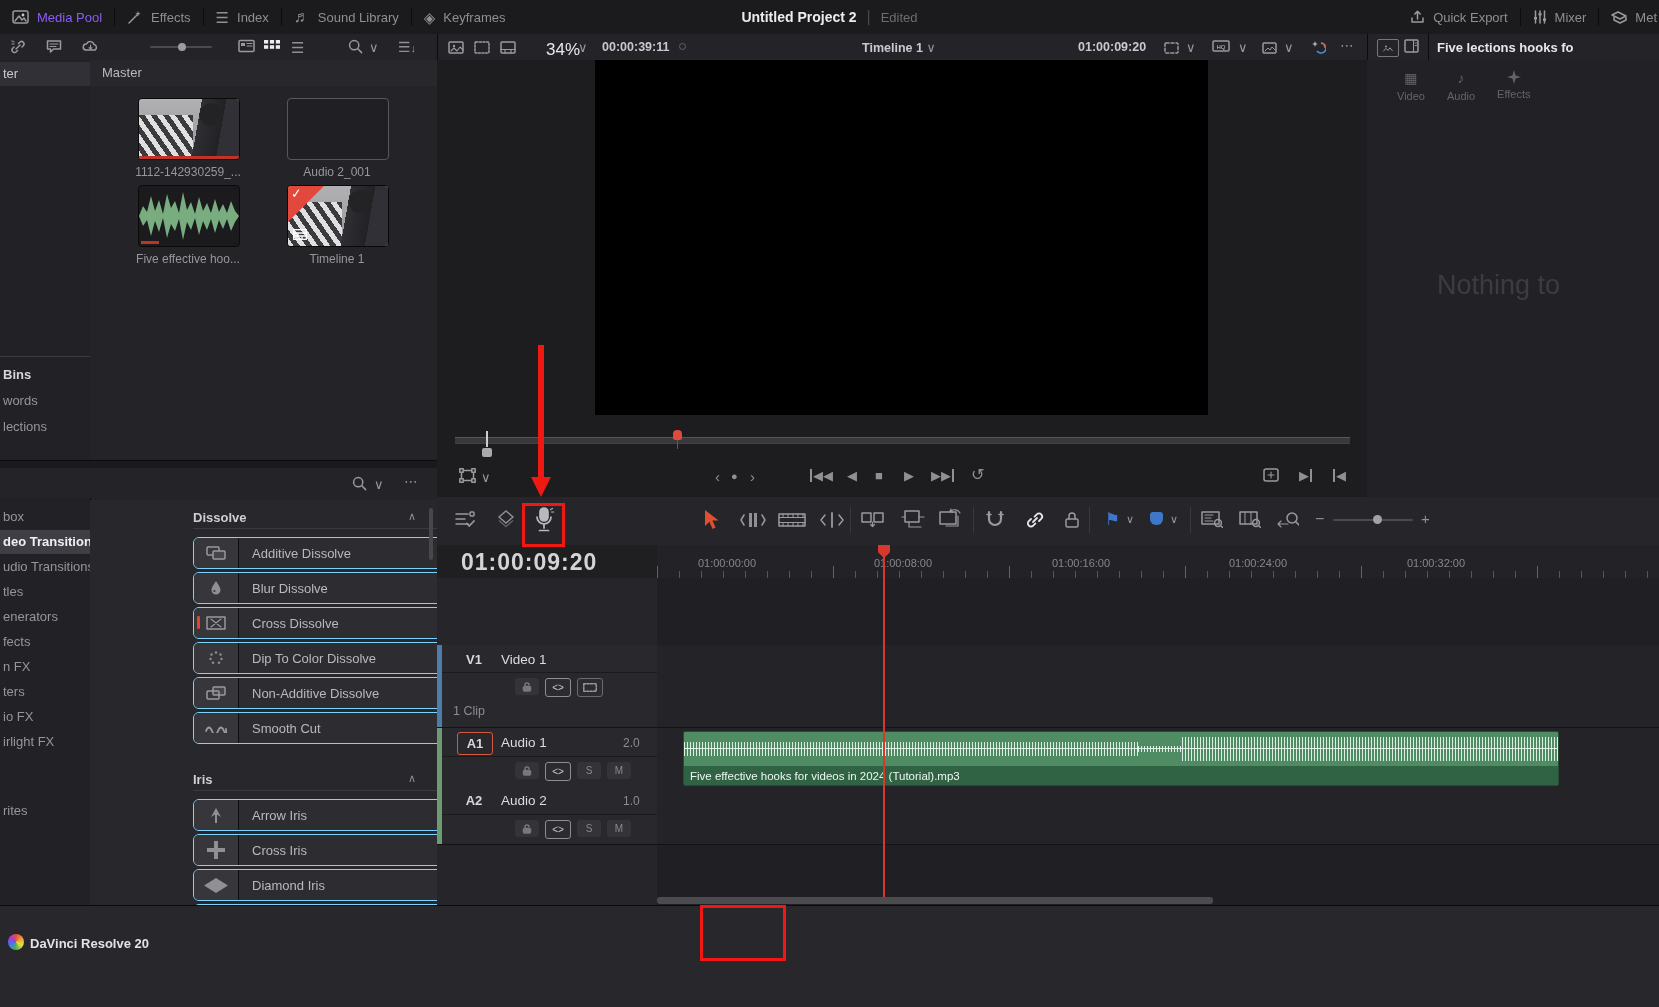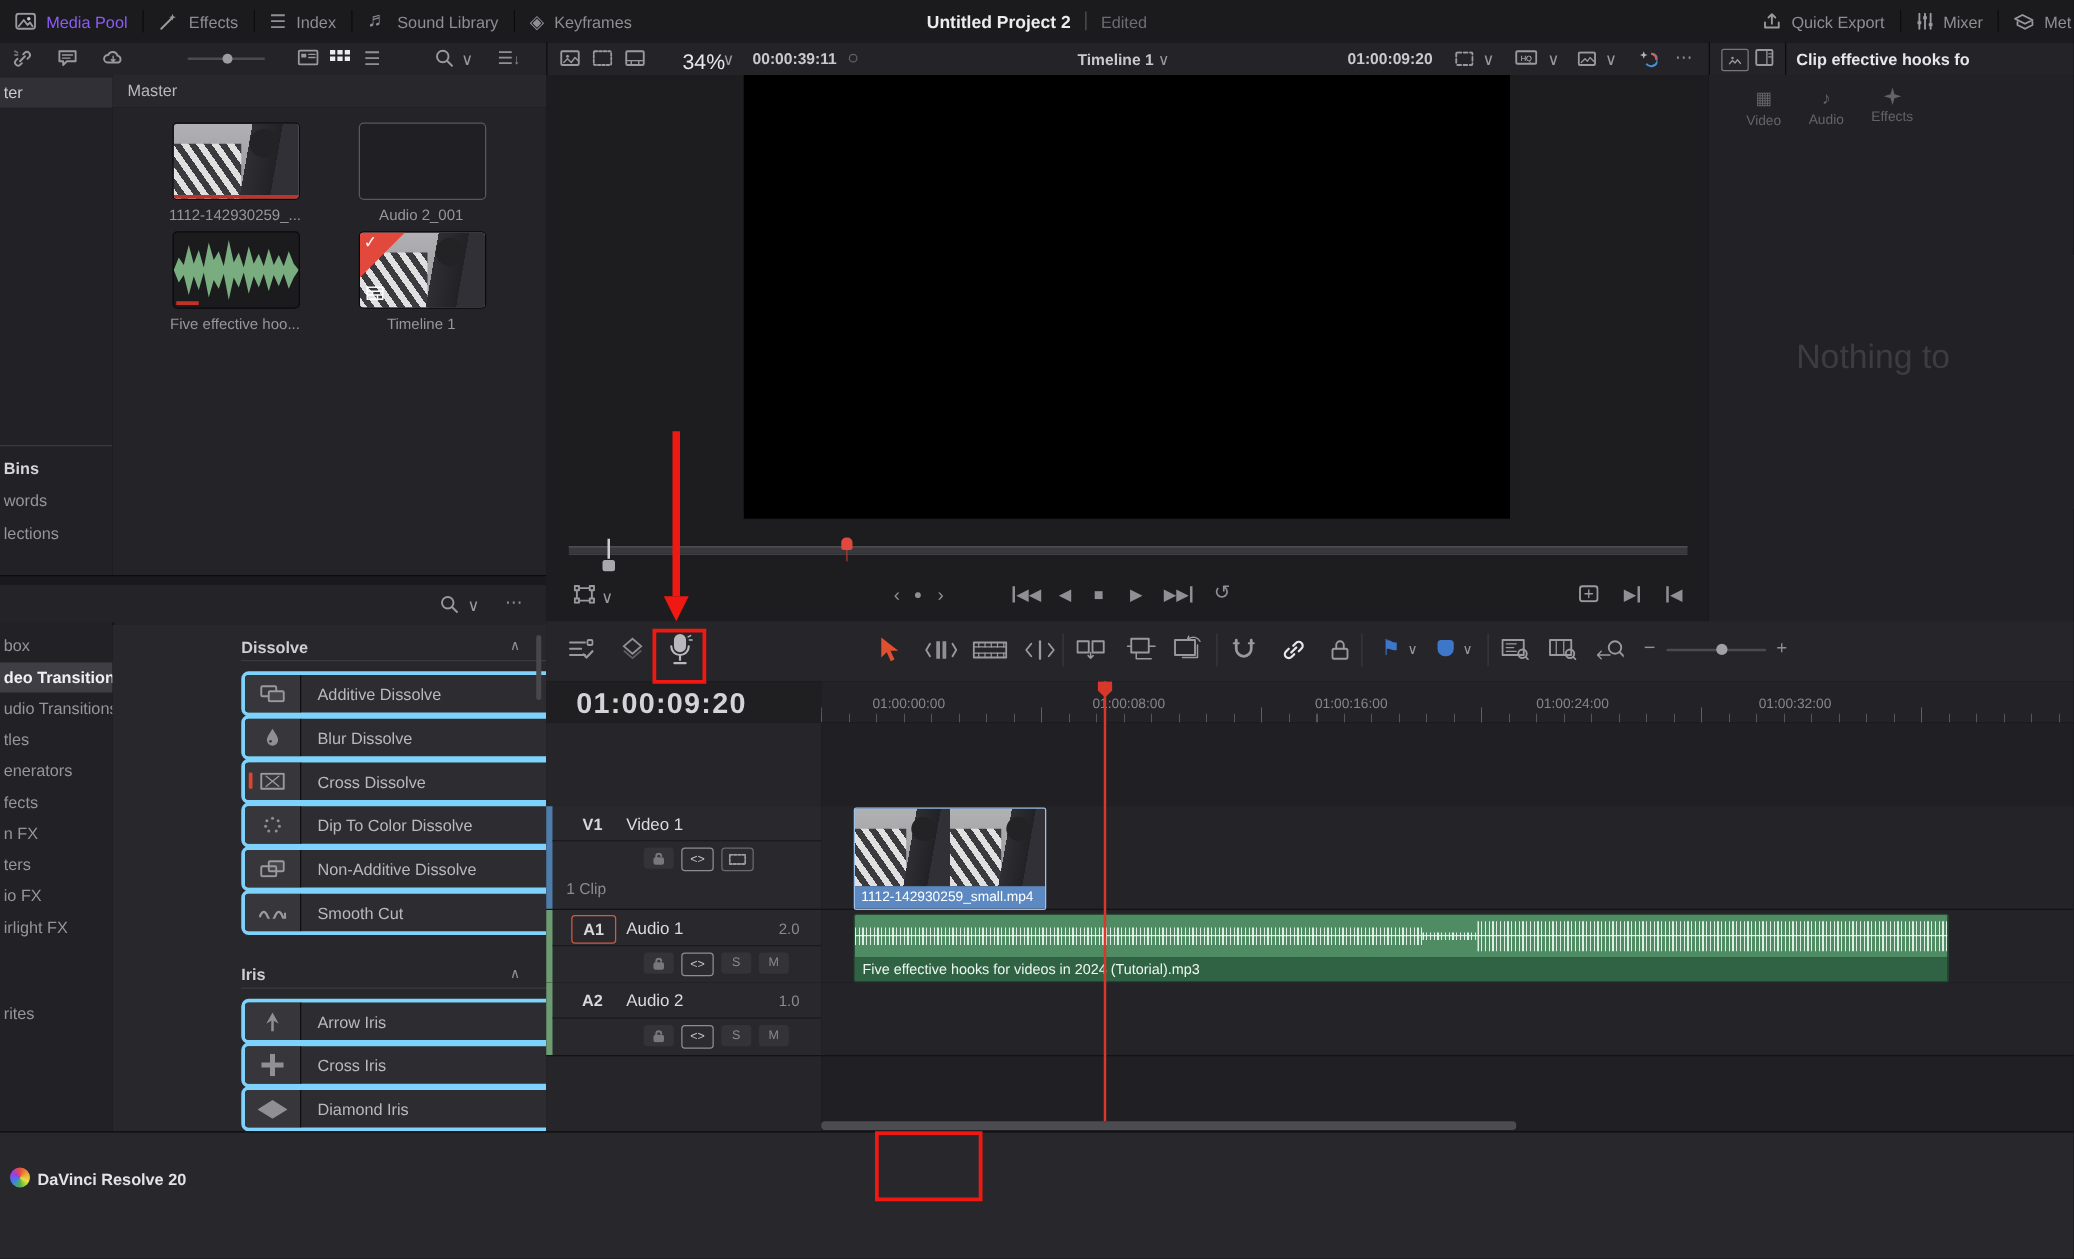--- a/index.html
+++ b/index.html
@@ -21,21 +21,21 @@
     background:
       radial-gradient(circle at 72% 26%, #232326 0 13%, transparent 14%),
       linear-gradient(100deg, transparent 57%, #2e2e33 57%, #222226 79%, #303036 79%),
       repeating-linear-gradient(55deg, #e0e0e1 0 5px, #3a3a3f 5px 10px),
       linear-gradient(#b1b1b4,#96969a);
     background-repeat:no-repeat,no-repeat,no-repeat,no-repeat;
     background-size:100% 100%,100% 100%,54% 74%,100% 100%;
     background-position:0 0,0 0,0 100%,0 0;}
   .thumblabel{position:absolute;width:140px;text-align:center;font-size:12px;color:#97979b;white-space:nowrap;overflow:hidden;}
   
-  .titem{position:absolute;left:103px;width:315px;height:30px;background:#2d2d31;border:3px solid #7dd3fc;
+  .titem{position:absolute;left:103px;width:315px;height:30px;background:#2d2d31;border:1px solid #7dd3fc;
          border-radius:6px;display:flex;align-items:center;overflow:hidden;}
   .ticon{width:44px;height:100%;background:#36363b;border-right:1px solid #0f0f11;display:flex;align-items:center;justify-content:center;position:relative;color:#9a9a9e;}
   .tlabel{font-size:13px;color:#b9b9bd;padding-left:13px;}
   .sechead{position:absolute;left:103px;font-size:13px;font-weight:bold;color:#cfcfd3;}
   .secline{position:absolute;left:103px;width:315px;height:1px;background:#3a3a3f;}
   .chev{color:#8f8f94;font-size:11px;}
   
   .sbrow{position:absolute;left:0;width:90px;height:24px;line-height:24px;font-size:13px;color:#95959a;padding-left:3px;box-sizing:border-box;white-space:nowrap;overflow:hidden;}
   .sbrow.active{background:#3e3e44;color:#f0f0f3;}
   
@@ -209,21 +209,21 @@
           <circle cx="4" cy="3.4" r="1" fill="#9a9a9e" stroke="none"></circle>
           <path d="M1.6 8l2.4-2.6 2 2 2-2.6 2.4 3" stroke-width="1"></path>
         </svg>
       </span>
     <span class="abs" style="left:1404px;top:5px;"><svg class="i" width="15" height="14" viewBox="0 0 15 14">
           <rect x="1" y="1" width="13" height="12" rx="1"></rect>
           <path d="M9.5 1v12" stroke-width="1"></path>
           <path d="M11 4h2M11 6.5h2" stroke-width="0.9"></path>
         </svg></span>
     <div class="vdiv abs" style="left:1428px;top:0;height:26px;"></div>
-    <span class="abs" style="left:1437px;top:6px;font-size:13px;font-weight:bold;color:#e7e7ea;white-space:nowrap;">Clip effective hooks fo</span>
+    <span class="abs" style="left:1437px;top:6px;font-size:13px;font-weight:bold;color:#e7e7ea;white-space:nowrap;">Five lections hooks fo</span>
   </div>
 
   <div class="abs" style="left:0;top:60px;width:437px;height:845px;background:#242428;">
 
     <div class="abs" style="left:0;top:0;width:90px;height:400px;background:#222226;border-right:1px solid #0e0e10;">
       <div class="sbrow" style="top:2px;background:#303036;color:#cacace;">ter</div>
       <div class="abs" style="left:0;top:296px;width:90px;height:1px;background:#3a3a3f;"></div>
       <div class="sbrow" style="top:303px;font-weight:bold;color:#d6d6d9;">Bins</div>
       <div class="sbrow" style="top:329px;">words</div>
       <div class="sbrow" style="top:355px;">lections</div>
@@ -593,29 +593,20 @@
       <span class="abs tbtn" style="left:140px;top:33px;border:1px solid #6a6a6f;background:#2c2c30;">
           <svg class="i" width="14" height="9" viewBox="0 0 14 9" style="stroke:#9a9a9e;">
             <rect x="0.8" y="0.8" width="12.4" height="7.4" stroke-dasharray="2 1.4"></rect>
           </svg>
         </span>
       <span class="abs" style="left:16px;top:59px;font-size:12.5px;color:#8b8b90;">1 Clip</span>
     </div>
 
     <div class="abs" style="left:220px;top:148px;width:1002px;height:82px;background:#242428;border-bottom:1px solid #131316;"></div>
 
-    <div class="abs" style="left:246px;top:149px;width:152px;height:80px;border:1px solid #9ac2ea;border-radius:2px;overflow:hidden;background:#2c2c30;">
-      <div style="display:flex;width:100%;height:62px;">
-        <div class="scene" style="width:76px;height:62px;"></div>
-        <div class="scene" style="width:76px;height:62px;"></div>
-      </div>
-      <div class="abs" style="left:0;bottom:0;width:100%;height:18px;background:#5d89c2;display:flex;align-items:center;">
-        <span style="font-size:11px;color:#fff;padding-left:5px;white-space:nowrap;">1112-142930259_small.mp4</span>
-      </div>
-    </div>
 
     <div class="abs" style="left:0;top:231px;width:220px;height:58px;background:#29292d;border-bottom:1px solid #131316;border-right:1px solid #131316;">
       <div class="abs" style="left:0;top:0;width:5px;height:58px;background:#6d9b72;"></div>
       <div class="abs trackbadge" style="left:20px;top:4px;border:1px solid #cf5b43;">A1</div>
       <span class="abs" style="left:64px;top:7px;font-size:13.5px;color:#dcdcdf;">Audio 1</span>
       <span class="abs" style="left:186px;top:8px;font-size:12px;color:#8b8b90;">2.0</span>
       <div class="abs" style="left:5px;top:28px;width:215px;height:1px;background:#1b1b1e;"></div>
       <span class="abs tbtn" style="left:78px;top:34px;">
           <svg class="i" width="10" height="10" viewBox="0 0 10 10" style="stroke:#77777c;">
             <rect x="1.5" y="4.5" width="7" height="4.5" rx="1" fill="#77777c"></rect>

